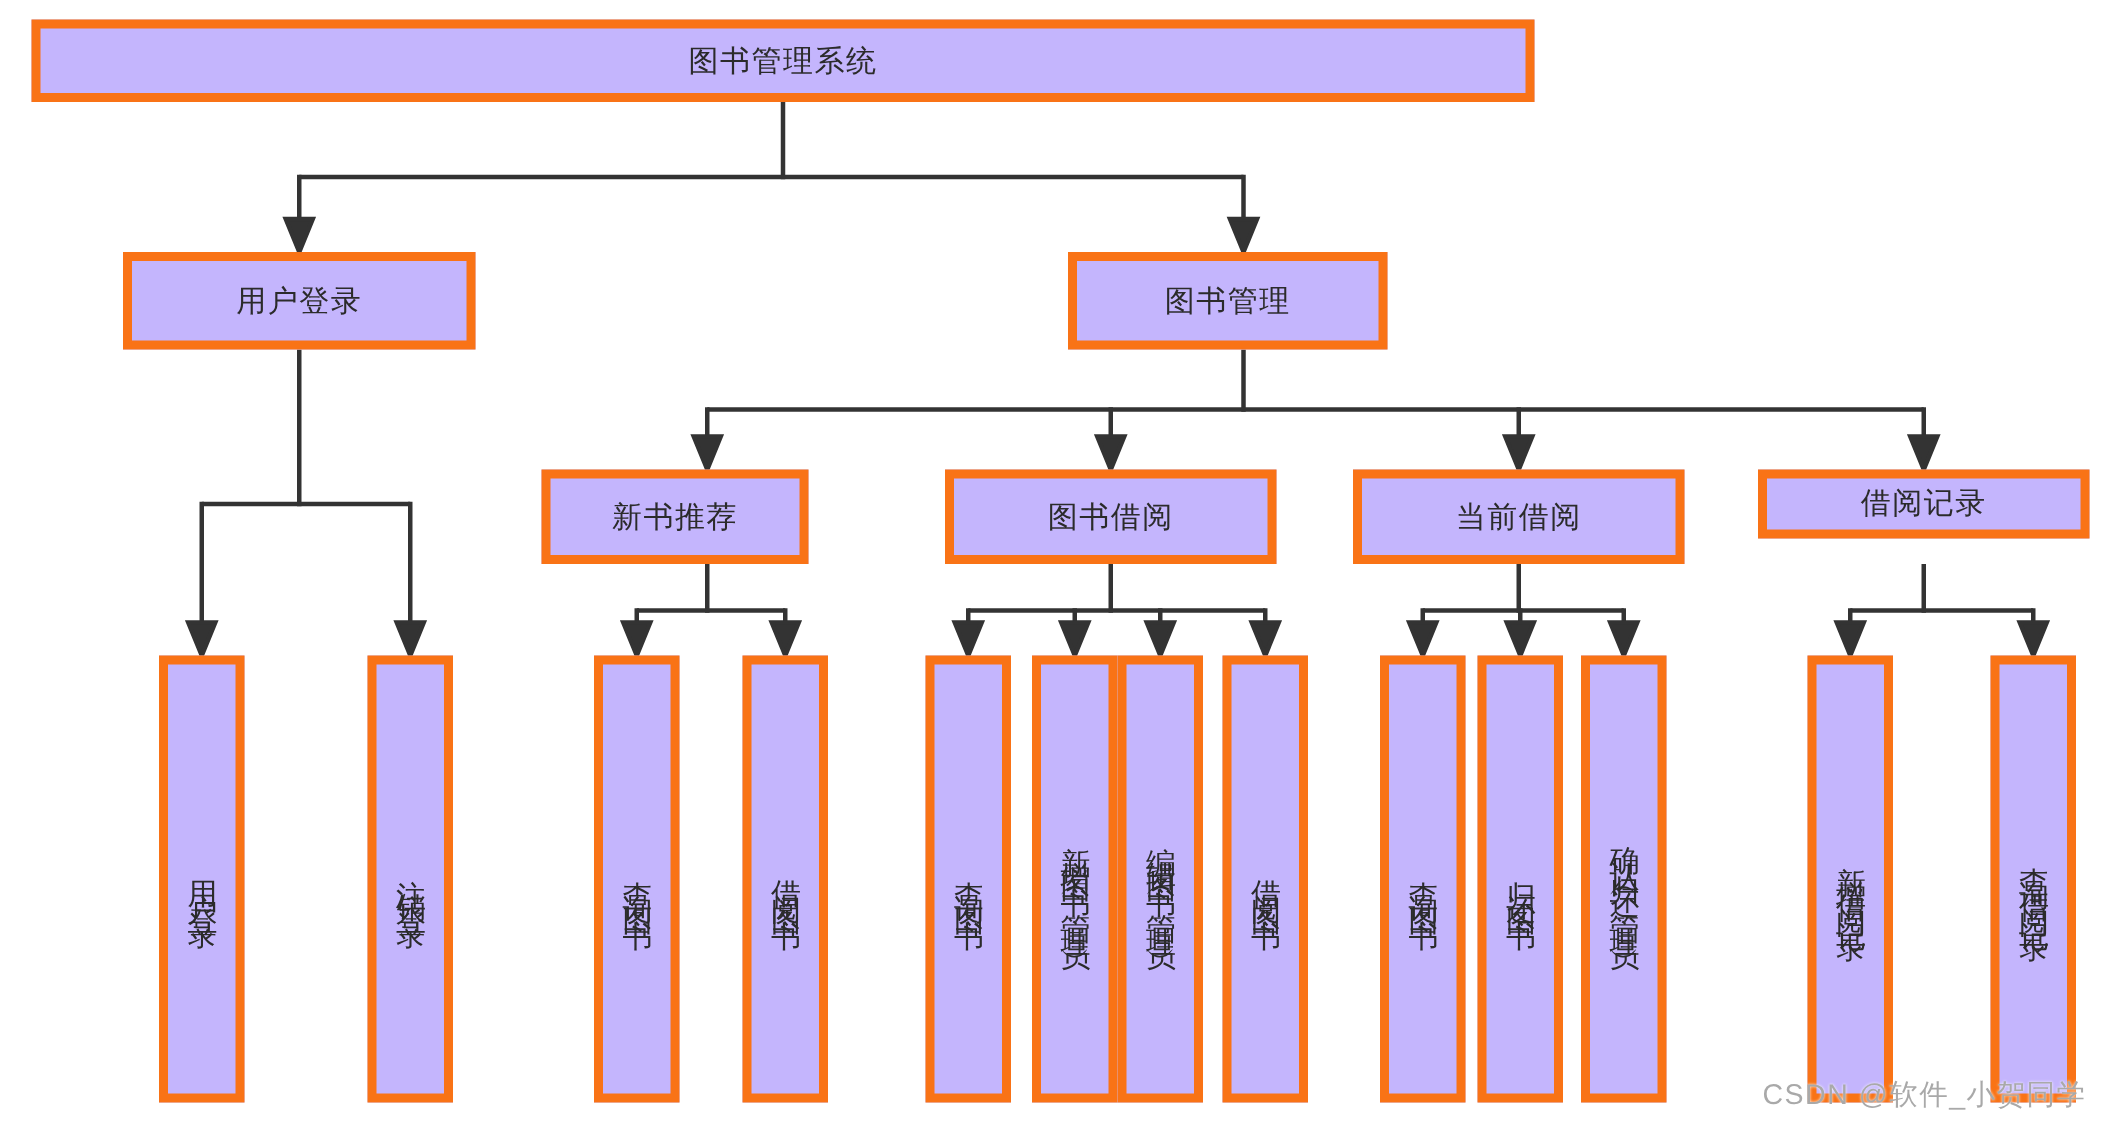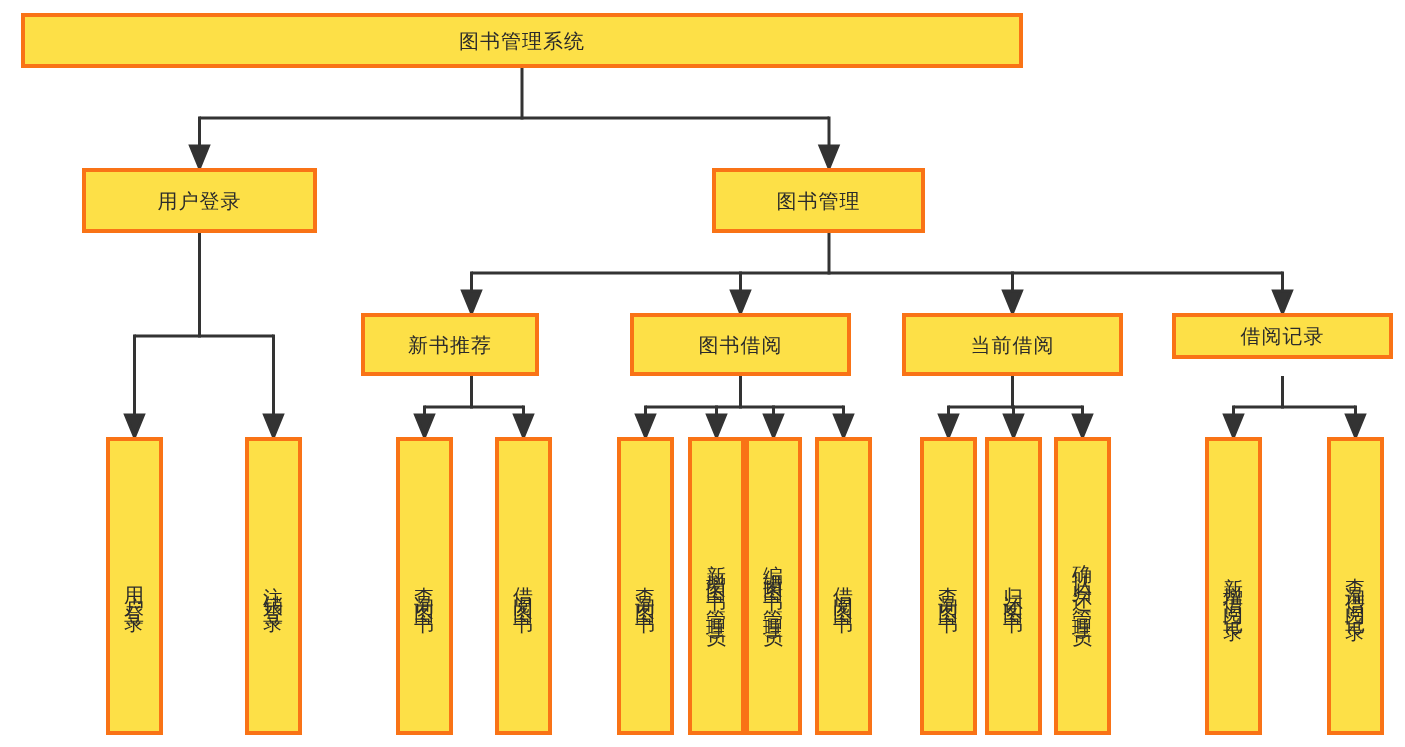--- a/index.html
+++ b/index.html
@@ -18,22 +18,22 @@
   #connectors {
     position: absolute;
     left: 0;
     top: 0;
     width: 1405px;
     height: 747px;
   }
   .node {
     position: absolute;
     box-sizing: border-box;
-    background: #fde047;
-    border: 4px solid #f97316;
+    background: #c4b5fd;
+    border: 6px solid #f97316;
     display: flex;
     align-items: center;
     justify-content: center;
     color: #2b2b2b;
     font-size: 20px;
     line-height: 1;
     white-space: nowrap;
   }
   .h-node {
     letter-spacing: 1px;
@@ -146,14 +146,15 @@
   <div class="node v-node" style="left:745px; top:437px; width:57px; height:298px;">编辑图书（管理员）</div>
   <div class="node v-node" style="left:815px; top:437px; width:57px; height:298px;">借阅图书</div>
 
   <div class="node v-node" style="left:920px; top:437px; width:57px; height:298px;">查询图书</div>
   <div class="node v-node" style="left:985px; top:437px; width:57px; height:298px;">归还图书</div>
   <div class="node v-node" style="left:1054px; top:437px; width:57px; height:298px;">确认归还（管理员）</div>
 
   <div class="node v-node" style="left:1205px; top:437px; width:57px; height:298px;">新增借阅记录</div>
   <div class="node v-node" style="left:1327px; top:437px; width:57px; height:298px;">查询借阅记录</div>
 
+  <div class="watermark">CSDN @软件_小贺同学</div>
 
 </div>
 
 </body></html>

